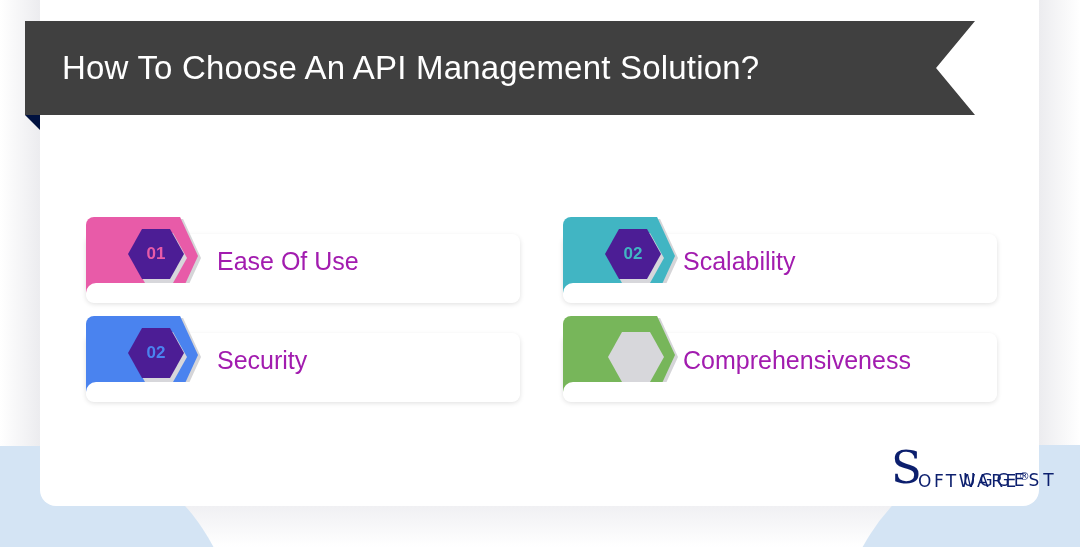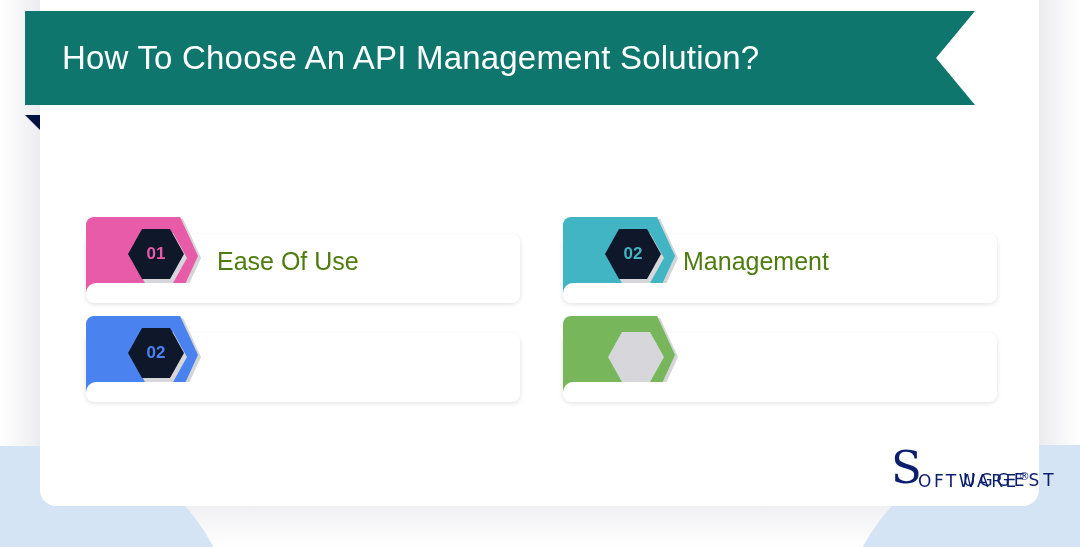--- a/index.html
+++ b/index.html
@@ -29,22 +29,22 @@
       position: absolute; left: 0; top: 506px; width: 1080px; height: 41px;
       background: linear-gradient(to bottom, #f0f0f3, #ffffff);
       z-index: 0;
     }
     .card-main {
       position: absolute; left: 40px; top: 0; width: 999px; height: 506px;
       background: #ffffff; border-radius: 0 0 16px 16px;
       z-index: 1;
     }
     .banner {
-      position: absolute; left: 25px; top: 11px; width: 950px; height: 94px;
-      background: #0f766e;
+      position: absolute; left: 25px; top: 21px; width: 950px; height: 94px;
+      background: #404040;
       clip-path: polygon(0 0, 100% 0, 95.9% 50%, 100% 100%, 0 100%);
       z-index: 3;
       display: flex; align-items: center;
       filter: drop-shadow(0 4px 6px rgba(0,0,0,0.08));
     }
     .banner-title {
       color: #ffffff; font-size: 33px; font-weight: 400;
       padding-left: 37px; letter-spacing: 0.2px; white-space: nowrap;
     }
     .banner-fold {
@@ -75,28 +75,28 @@
       position: absolute; left: 0; top: 66px; width: 434px; height: 20px;
       background: #ffffff; border-radius: 10px 0 8px 8px;
     }
     .hex-shadow {
       position: absolute; left: 45px; top: 16px; width: 56px; height: 50px;
       background: #d7d7db;
       clip-path: polygon(25% 0, 75% 0, 100% 50%, 75% 100%, 25% 100%, 0 50%);
     }
     .hex {
       position: absolute; left: 42px; top: 12px; width: 56px; height: 50px;
-      background: #0f172a;
+      background: #4c1d95;
       clip-path: polygon(25% 0, 75% 0, 100% 50%, 75% 100%, 25% 100%, 0 50%);
       display: flex; align-items: center; justify-content: center;
       font-size: 17px; font-weight: 700;
     }
     .item-label {
       position: absolute; left: 131px; top: 30px;
-      font-size: 25px; color: #4d7c0f; white-space: nowrap;
+      font-size: 25px; color: #a21caf; white-space: nowrap;
     }
     .logo {
       position: absolute; left: 891px; top: 449px; z-index: 3;
       color: #0c1f6e; font-family: "DejaVu Serif", serif;
       width: 140px; height: 45px;
     }
     .logo-s {
       position: absolute; left: 0; top: -4px; font-size: 45px; line-height: 45px;
     }
     .logo-top {
@@ -135,37 +135,39 @@
   <span class="item-label">Ease Of Use</span>
 </div>
 
 <div class="item" style="left:563px; top:217px;">
   <div class="item-body"></div>
   <div class="item-tab-shadow"></div>
   <div class="item-tab" style="background:#41b5c3;"></div>
   <div class="item-foot"></div>
   <div class="hex-shadow"></div>
   <div class="hex" style="color:#41b5c3;">02</div>
-  <span class="item-label" style="left:120px;">Management</span>
+  <span class="item-label" style="left:120px;">Scalability</span>
 </div>
 
 <div class="item" style="left:86px; top:316px;">
   <div class="item-body"></div>
   <div class="item-tab-shadow"></div>
   <div class="item-tab" style="background:#4a83ef;"></div>
   <div class="item-foot"></div>
   <div class="hex-shadow"></div>
   <div class="hex" style="color:#4a83ef;">02</div>
+  <span class="item-label">Security</span>
 </div>
 
 <div class="item" style="left:563px; top:316px;">
   <div class="item-body"></div>
   <div class="item-tab-shadow"></div>
   <div class="item-tab" style="background:#77b65a;"></div>
   <div class="item-foot"></div>
   <div class="hex-shadow"></div>
+  <span class="item-label" style="left:120px;">Comprehensiveness</span>
 </div>
 
 <div class="logo">
   <span class="logo-s">S</span>
   <span class="logo-top"><span style="text-transform:uppercase;">oftware</span><span class="logo-reg">®</span></span>
   <span class="logo-bottom" style="text-transform:uppercase;">uggest</span>
 </div>
 
 </body></html>

